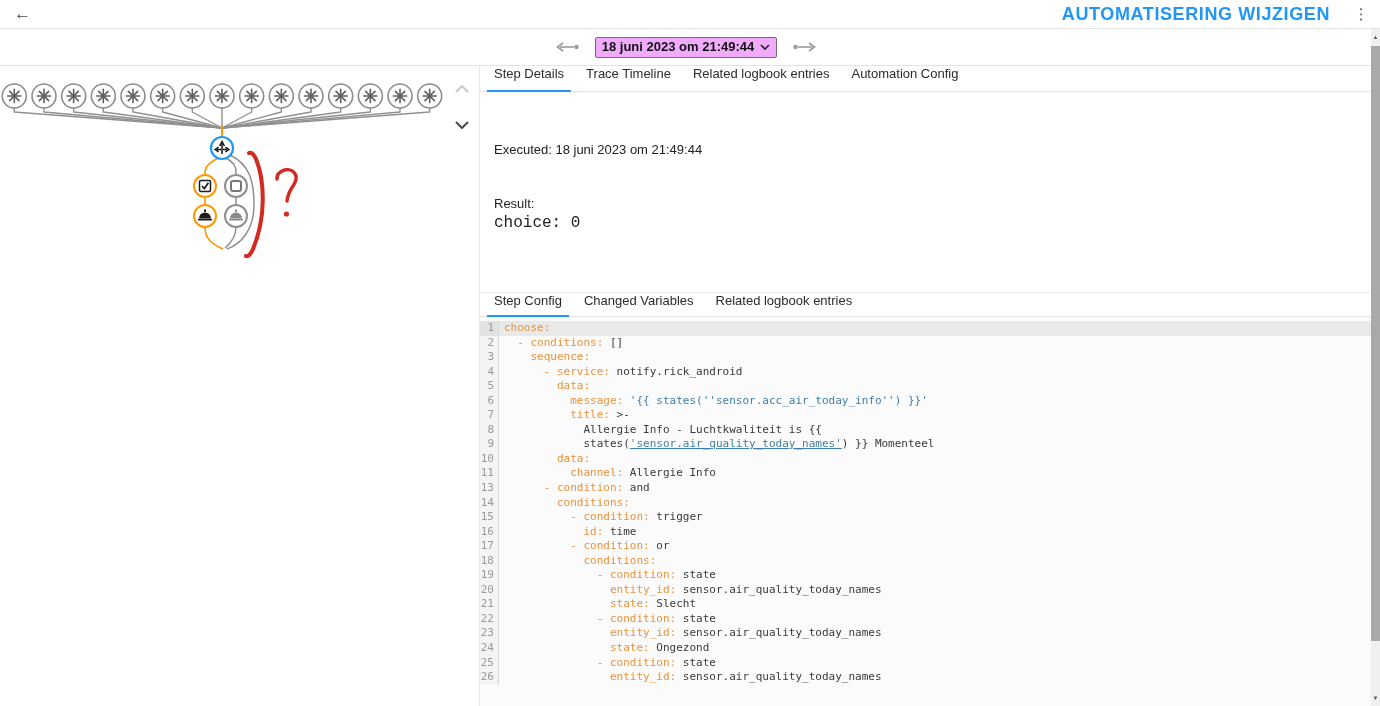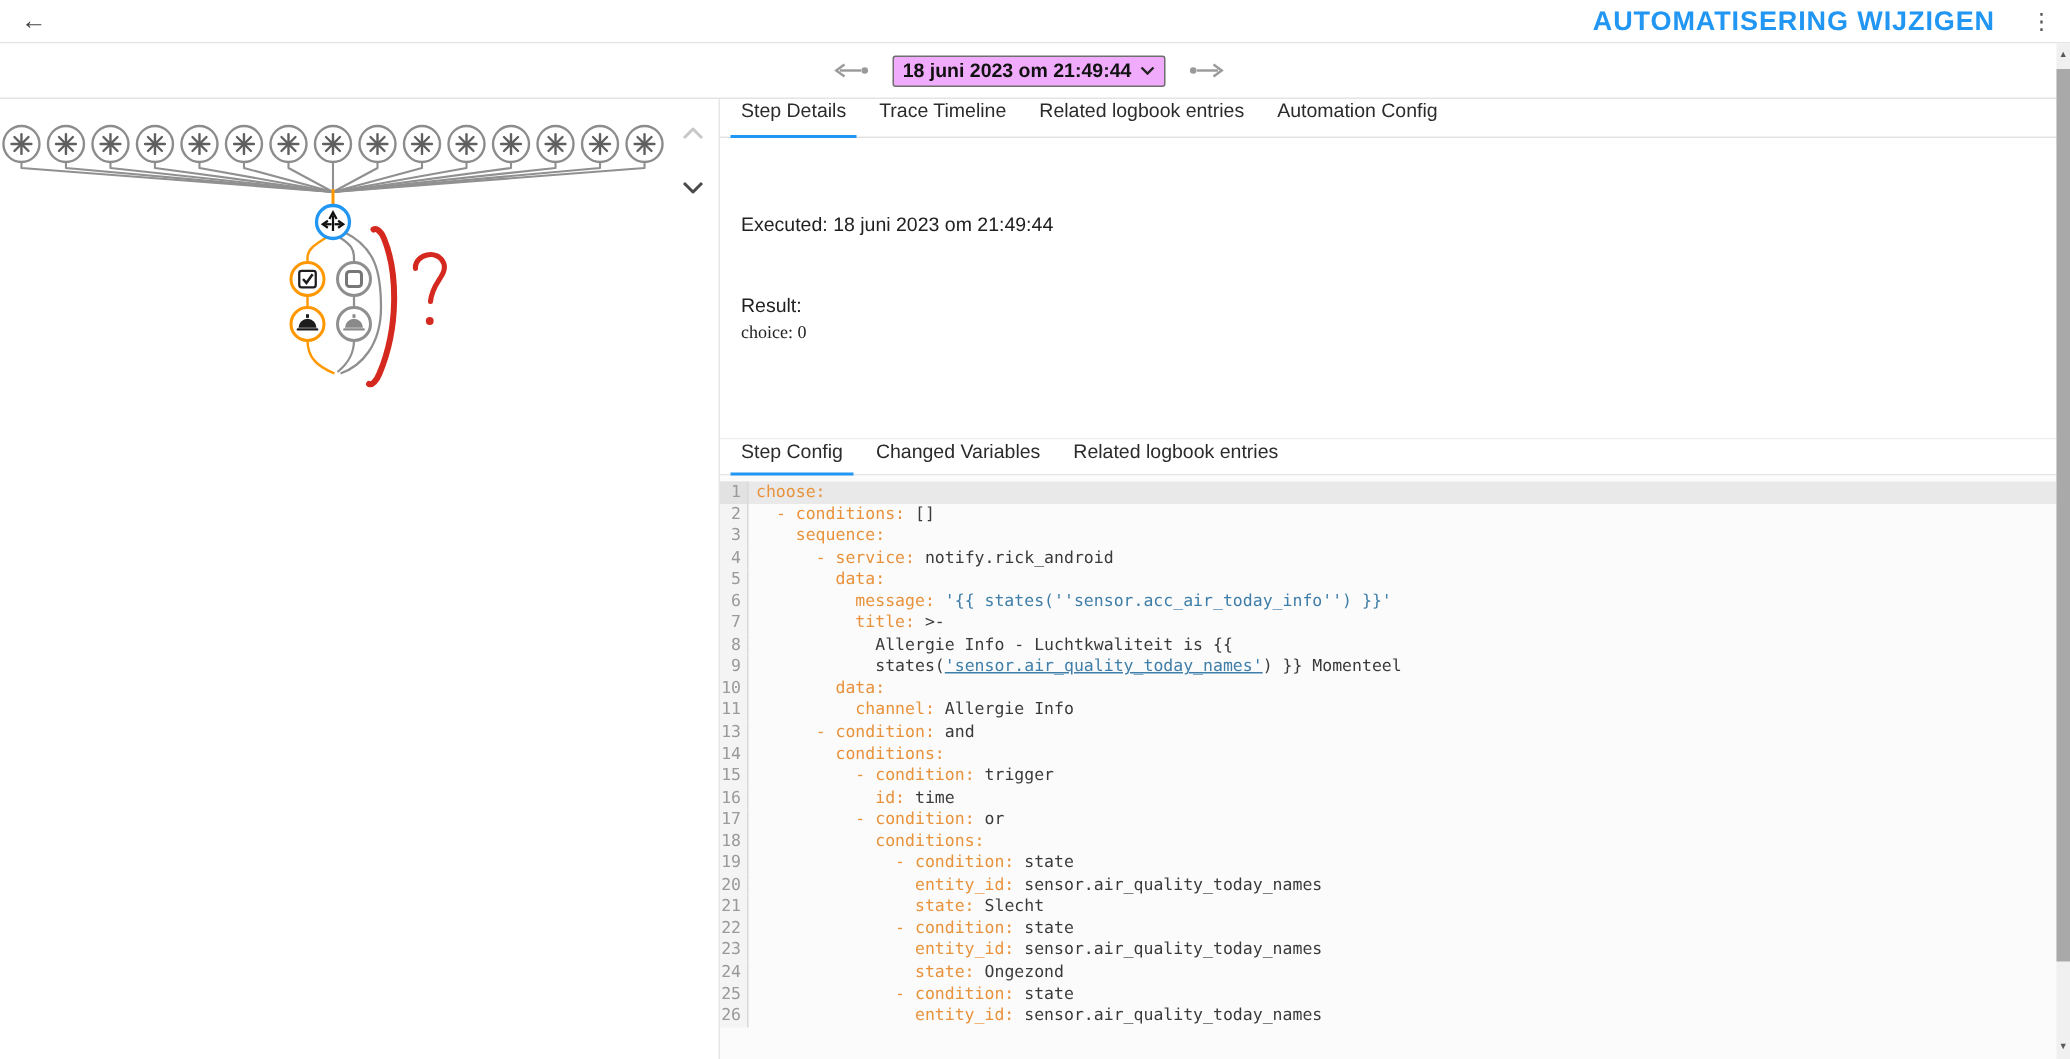--- a/index.html
+++ b/index.html
@@ -37,21 +37,21 @@
   
   .tabbar { display:flex; border-bottom:1px solid #e3e3e3; padding-left:3px; background:#fff; }
   .tabbar.upper { height:26px; flex:0 0 26px; }
   .tabbar.lower { height:24px; flex:0 0 24px; }
   .tab { font-size:13px; color:#2b2b2b; padding:0 11px 6px 11px; position:relative; cursor:pointer; white-space:nowrap; }
   .tab.active::after { content:""; position:absolute; left:4px; right:4px; bottom:-1px; height:2px; background:#2196f3; }
 
   
   .step-details { flex:0 0 200px; padding:12px 14px; overflow:hidden; }
   .sd-line { font-size:13px; color:#212121; line-height:16px;margin-top:38px; }
-  .sd-code { font-family:Liberation Serif, serif; font-size:12px; color:#212121; margin-top:2px; }
+  .sd-code { font-family:Liberation Mono, monospace; font-size:16px; color:#212121; margin-top:2px; }
   .section-divider { height:0; border-top:1px solid #ededed; }
 
   
   .code-editor { flex:1; min-height:0; background:#fbfbfb; font-family:"DejaVu Sans Mono", monospace;
                  font-size:11px; overflow:hidden; padding-top:4px; }
   .code-line { display:flex; height:14.56px; line-height:14.56px; white-space:pre; }
   .code-line .ln { width:19px; flex:0 0 19px; text-align:right; padding-right:4px; color:#9a9a9a;
                    background:#f4f4f4; border-right:1px solid #d9d9d9; }
   .code-line .lc { padding-left:5px; }
   .code-line.active { background:#e9e9e9; }

